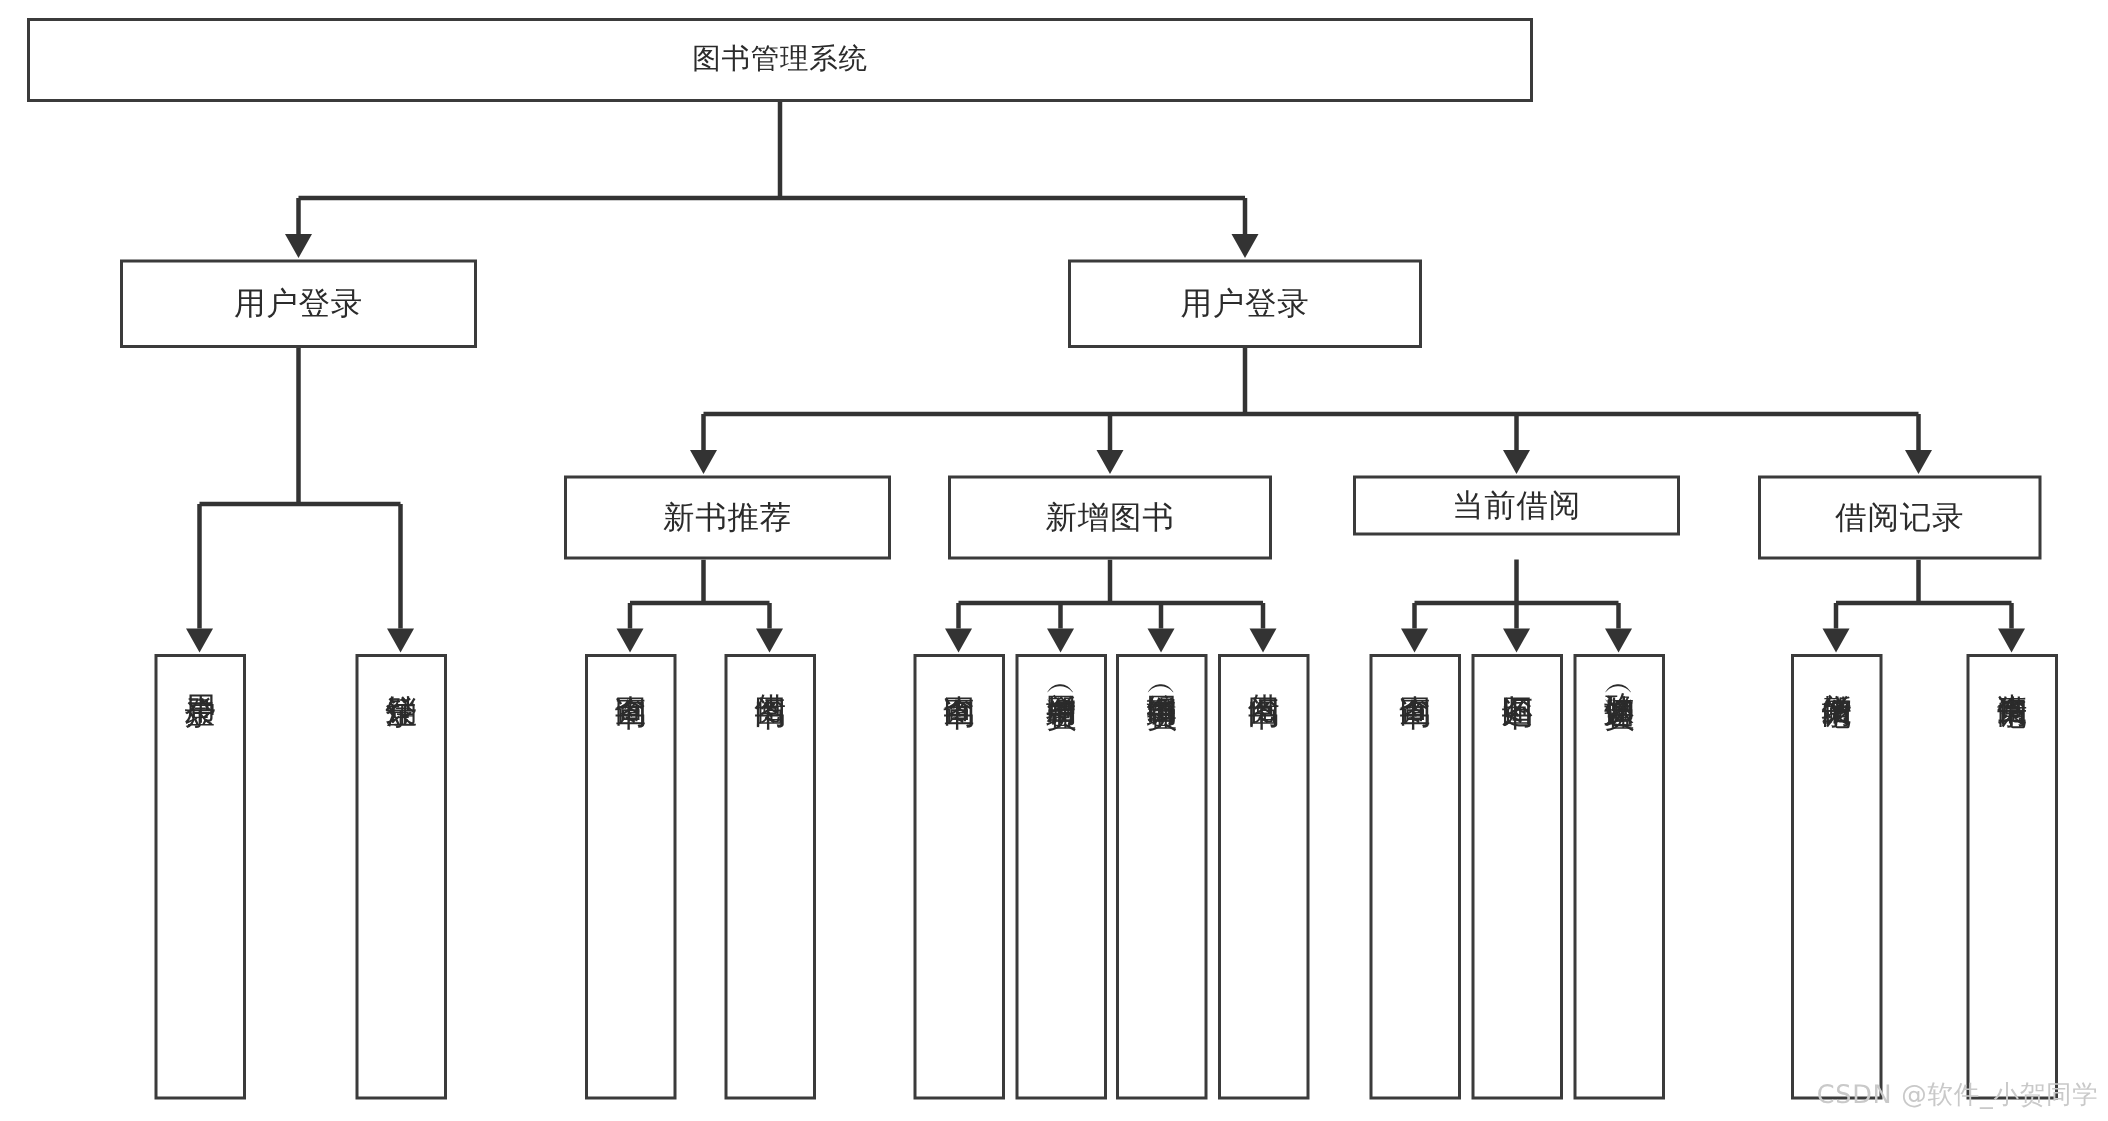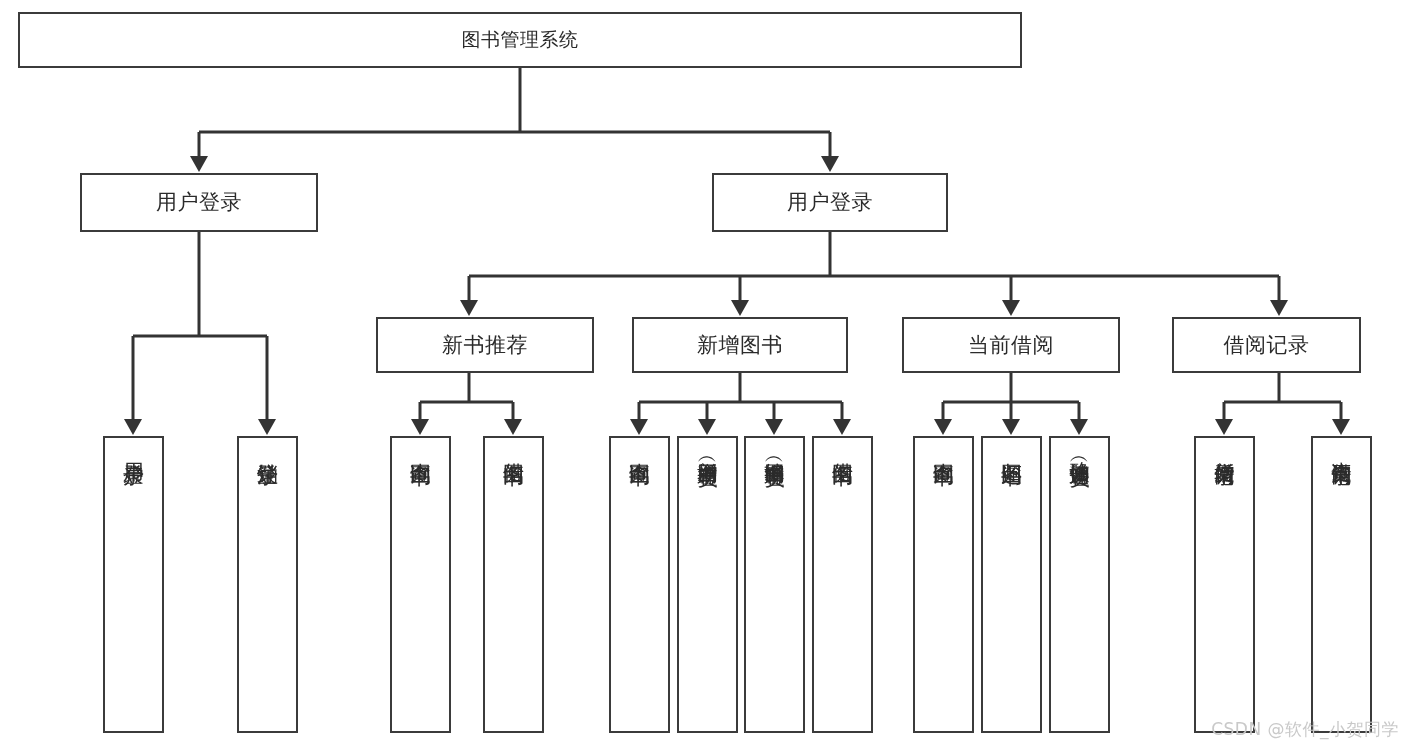--- a/index.html
+++ b/index.html
@@ -100,21 +100,21 @@
   <div class="node" style="left:712px;top:173px;width:236px;height:59px;">
     <span class="lbl">用户登录</span>
   </div>
 
   <div class="node" style="left:376px;top:317px;width:218px;height:56px;">
     <span class="lbl">新书推荐</span>
   </div>
   <div class="node" style="left:632px;top:317px;width:216px;height:56px;">
     <span class="lbl">新增图书</span>
   </div>
-  <div class="node" style="left:902px;top:317px;width:218px;height:56px;">
+  <div class="node" style="left:902px;top:317px;width:218px;height:40px;">
     <span class="lbl">当前借阅</span>
   </div>
   <div class="node" style="left:1172px;top:317px;width:189px;height:56px;">
     <span class="lbl">借阅记录</span>
   </div>
 
   <div class="leaf" style="left:103px;top:436px;width:61px;height:297px;">
     <span class="lbl">用户登录</span>
   </div>
   <div class="leaf" style="left:237px;top:436px;width:61px;height:297px;">

